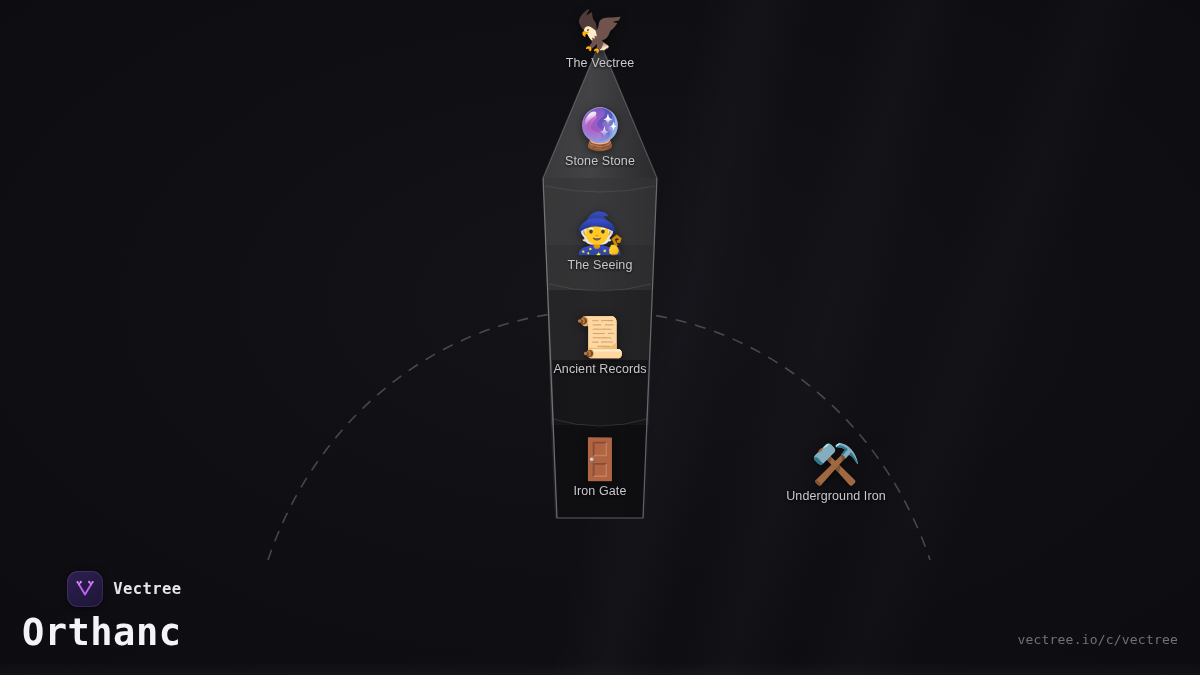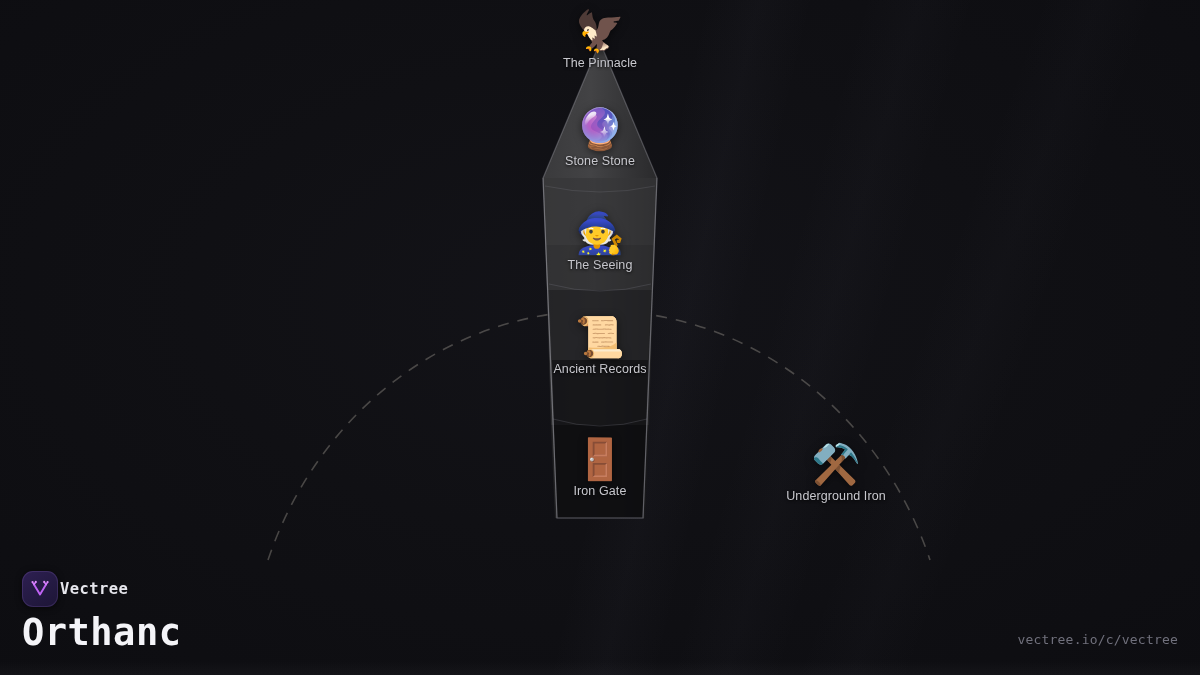--- a/index.html
+++ b/index.html
@@ -73,22 +73,23 @@
 
   
   .brand {
     position: absolute;
     left: 22px;
     bottom: 22px;
   }
   .brand-row {
     display: flex;
     align-items: center;
-    gap: 2px;
+    gap: 10px;
     margin-bottom: 6px;
+    justify-content: flex-end;
   }
   .logo {
     width: 36px;
     height: 36px;
     border-radius: 11px;
     background: linear-gradient(145deg, #2e1f52 0%, #241a42 55%, #1d1536 100%);
     box-shadow: 0 1px 6px rgba(0,0,0,0.6), inset 0 0 0 1px rgba(160,120,220,0.18);
     display: flex;
     align-items: center;
     justify-content: center;
@@ -182,21 +183,21 @@
     <path d="M 545 186 Q 600 198 655 186" fill="none" stroke="rgba(160,160,175,0.16)" stroke-width="1"></path>
     <path d="M 549 284 Q 600 298 651 284" fill="none" stroke="rgba(160,160,175,0.18)" stroke-width="1"></path>
     <path d="M 553 419 Q 600 433 647 419" fill="none" stroke="rgba(160,160,175,0.20)" stroke-width="1"></path>
 
     <path d="M 543 178 L 557 518" fill="none" stroke="rgba(215,215,225,0.22)" stroke-width="1.1"></path>
     <path d="M 657 178 L 643 518" fill="none" stroke="rgba(215,215,225,0.18)" stroke-width="1.1"></path>
   </svg>
 
   <div class="node" style="left:600px; top:8px;">
     <span class="emoji">🦅</span>
-    <span class="label">The Pinnacle</span>
+    <span class="label">The Vectree</span>
   </div>
 
   <div class="node" style="left:600px; top:106px;">
     <span class="emoji">🔮</span>
     <span class="label">Stone Stone</span>
   </div>
 
   <div class="node" style="left:600px; top:210px;">
     <span class="emoji">🧙</span>
     <span class="label">The Seeing</span>

